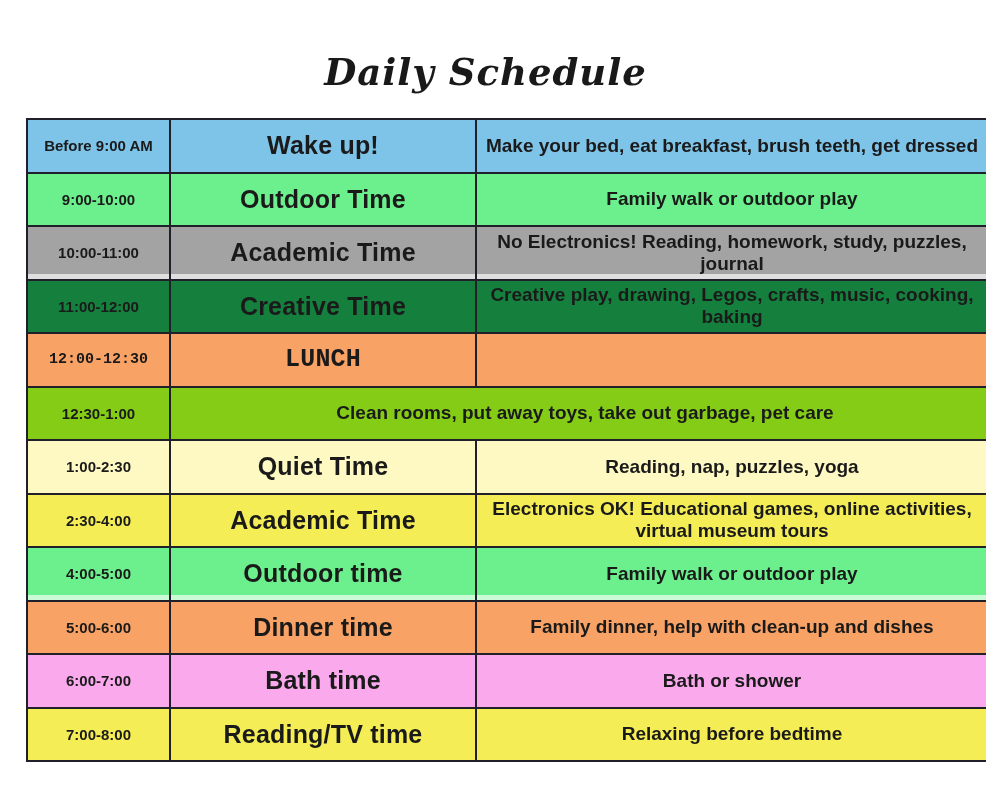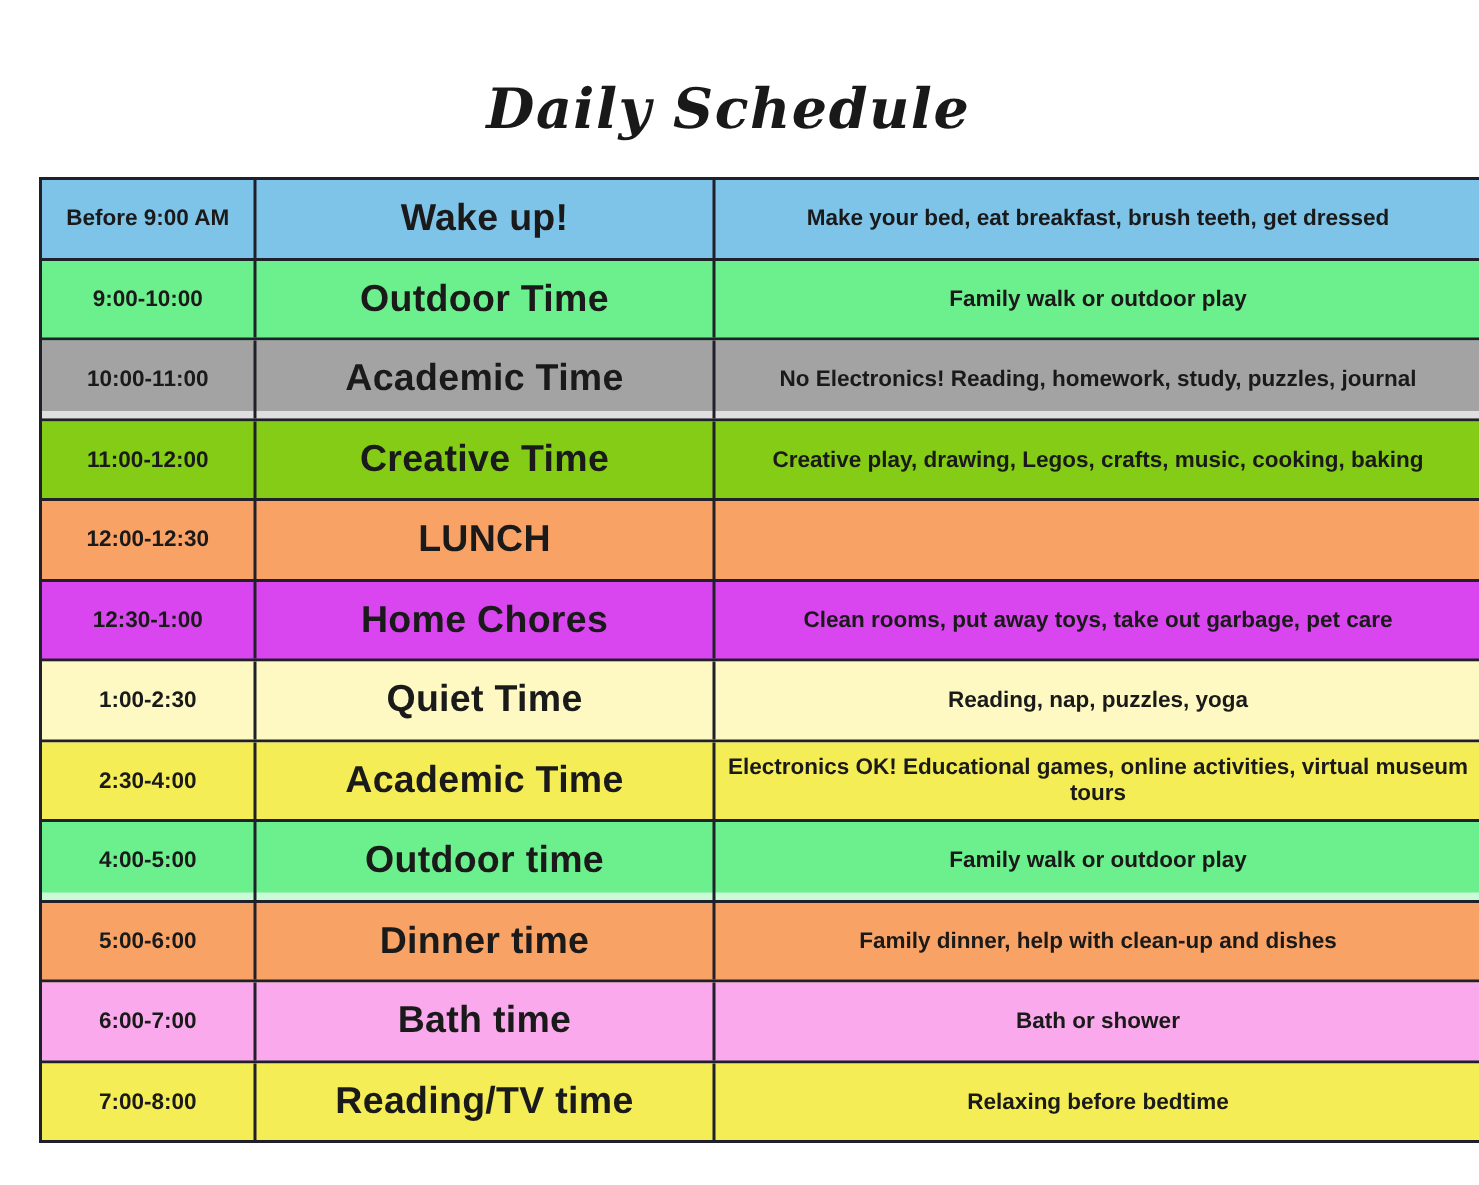--- a/index.html
+++ b/index.html
@@ -65,21 +65,21 @@
   .cell-activity{
     width:306px;
     flex:none;
     border-right:2px solid var(--border);
     font-size:25px;
     font-weight:600;
     letter-spacing:.2px;
   }
   .cell-description{
     flex:1;
-    font-size:15px;
+    font-size:19px;
     font-weight:700;
   }
 </style>
 </head>
 <body>
 
 <h1 class="page-title">Daily Schedule</h1>
 
 <div class="schedule">
   <div class="row" style="background: rgb(126, 195, 232);">
@@ -93,35 +93,34 @@
     <div class="cell cell-activity">Outdoor Time</div>
     <div class="cell cell-description">Family walk or outdoor play</div>
   </div>
 
   <div class="row gap-after" style="background: #a3a3a3;">
     <div class="cell cell-time">10:00-11:00</div>
     <div class="cell cell-activity">Academic Time</div>
     <div class="cell cell-description">No Electronics! Reading, homework, study, puzzles, journal</div>
   </div>
 
-  <div class="row" style="background: #84cc16;">
+  <div class="row" style="background: #15803d;">
     <div class="cell cell-time">11:00-12:00</div>
     <div class="cell cell-activity">Creative Time</div>
     <div class="cell cell-description">Creative play, drawing, Legos, crafts, music, cooking, baking</div>
   </div>
 
-  <div class="row" style="background: rgb(249, 162, 101);">
+  <div class="row" style="background: rgb(249, 162, 101); font-family: Liberation Mono, monospace;">
     <div class="cell cell-time">12:00-12:30</div>
     <div class="cell cell-activity">LUNCH</div>
     <div class="cell cell-description"></div>
   </div>
 
-  <div class="row" style="background: #d946ef;">
+  <div class="row" style="background: #84cc16; gap: 12px;">
     <div class="cell cell-time">12:30-1:00</div>
-    <div class="cell cell-activity">Home Chores</div>
     <div class="cell cell-description">Clean rooms, put away toys, take out garbage, pet care</div>
   </div>
 
   <div class="row" style="background: #fef9c3;">
     <div class="cell cell-time">1:00-2:30</div>
     <div class="cell cell-activity">Quiet Time</div>
     <div class="cell cell-description">Reading, nap, puzzles, yoga</div>
   </div>
 
   <div class="row" style="background: rgb(244, 237, 85);">

